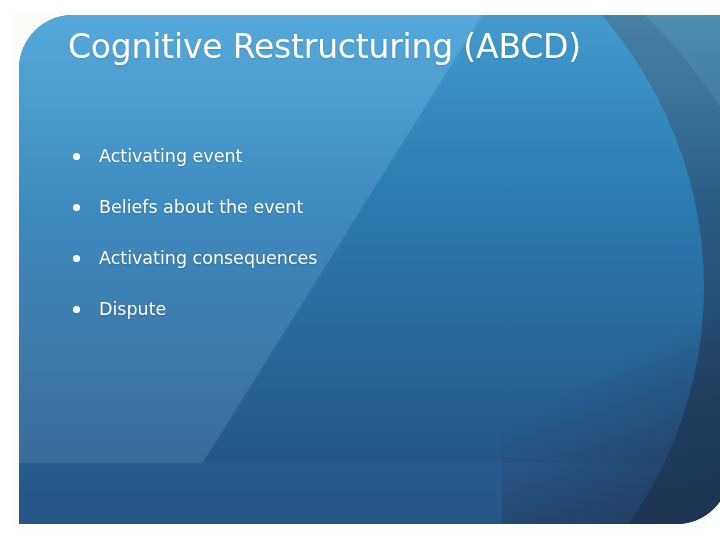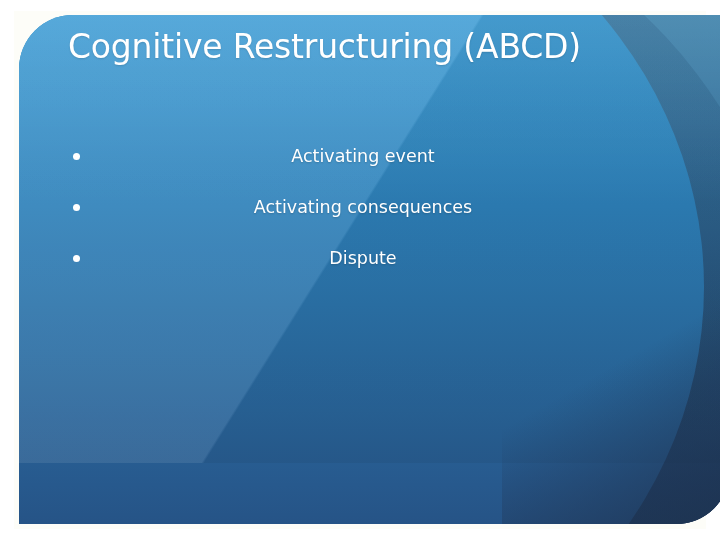--- a/index.html
+++ b/index.html
@@ -184,21 +184,20 @@
   .bullet-item {
     position: relative;
     padding-left: 32px;
     margin: 0 0 29px 0;
     color: #ffffff;
     font-family: "DejaVu Sans", "Liberation Sans", sans-serif;
     font-weight: 400;
     font-size: 17.5px;
     line-height: 22px;
     text-shadow: 0 1px 2px rgba(0,0,0,0.18);
-    text-align: center;
   }
   .bullet-item:last-child { margin-bottom: 16px; }
 
   .bullet-dot {
     position: absolute;
     left: 6px;
     top: 8px;
     width: 7px;
     height: 7px;
     border-radius: 50%;
@@ -227,20 +226,24 @@
         <span>Cognitive Restructuring (ABCD)</span><br>
       </h1>
 
       <ul class="bullet-list">
         <li class="bullet-item">
           <span class="bullet-dot"></span>
           <span>Activating event</span>
         </li>
         <li class="bullet-item">
           <span class="bullet-dot"></span>
+          <span>Beliefs about the event</span>
+        </li>
+        <li class="bullet-item">
+          <span class="bullet-dot"></span>
           <span>Activating consequences</span>
         </li>
         <li class="bullet-item">
           <span class="bullet-dot"></span>
           <span>Dispute</span>
         </li>
       </ul>
 
     </div>
   </div>

